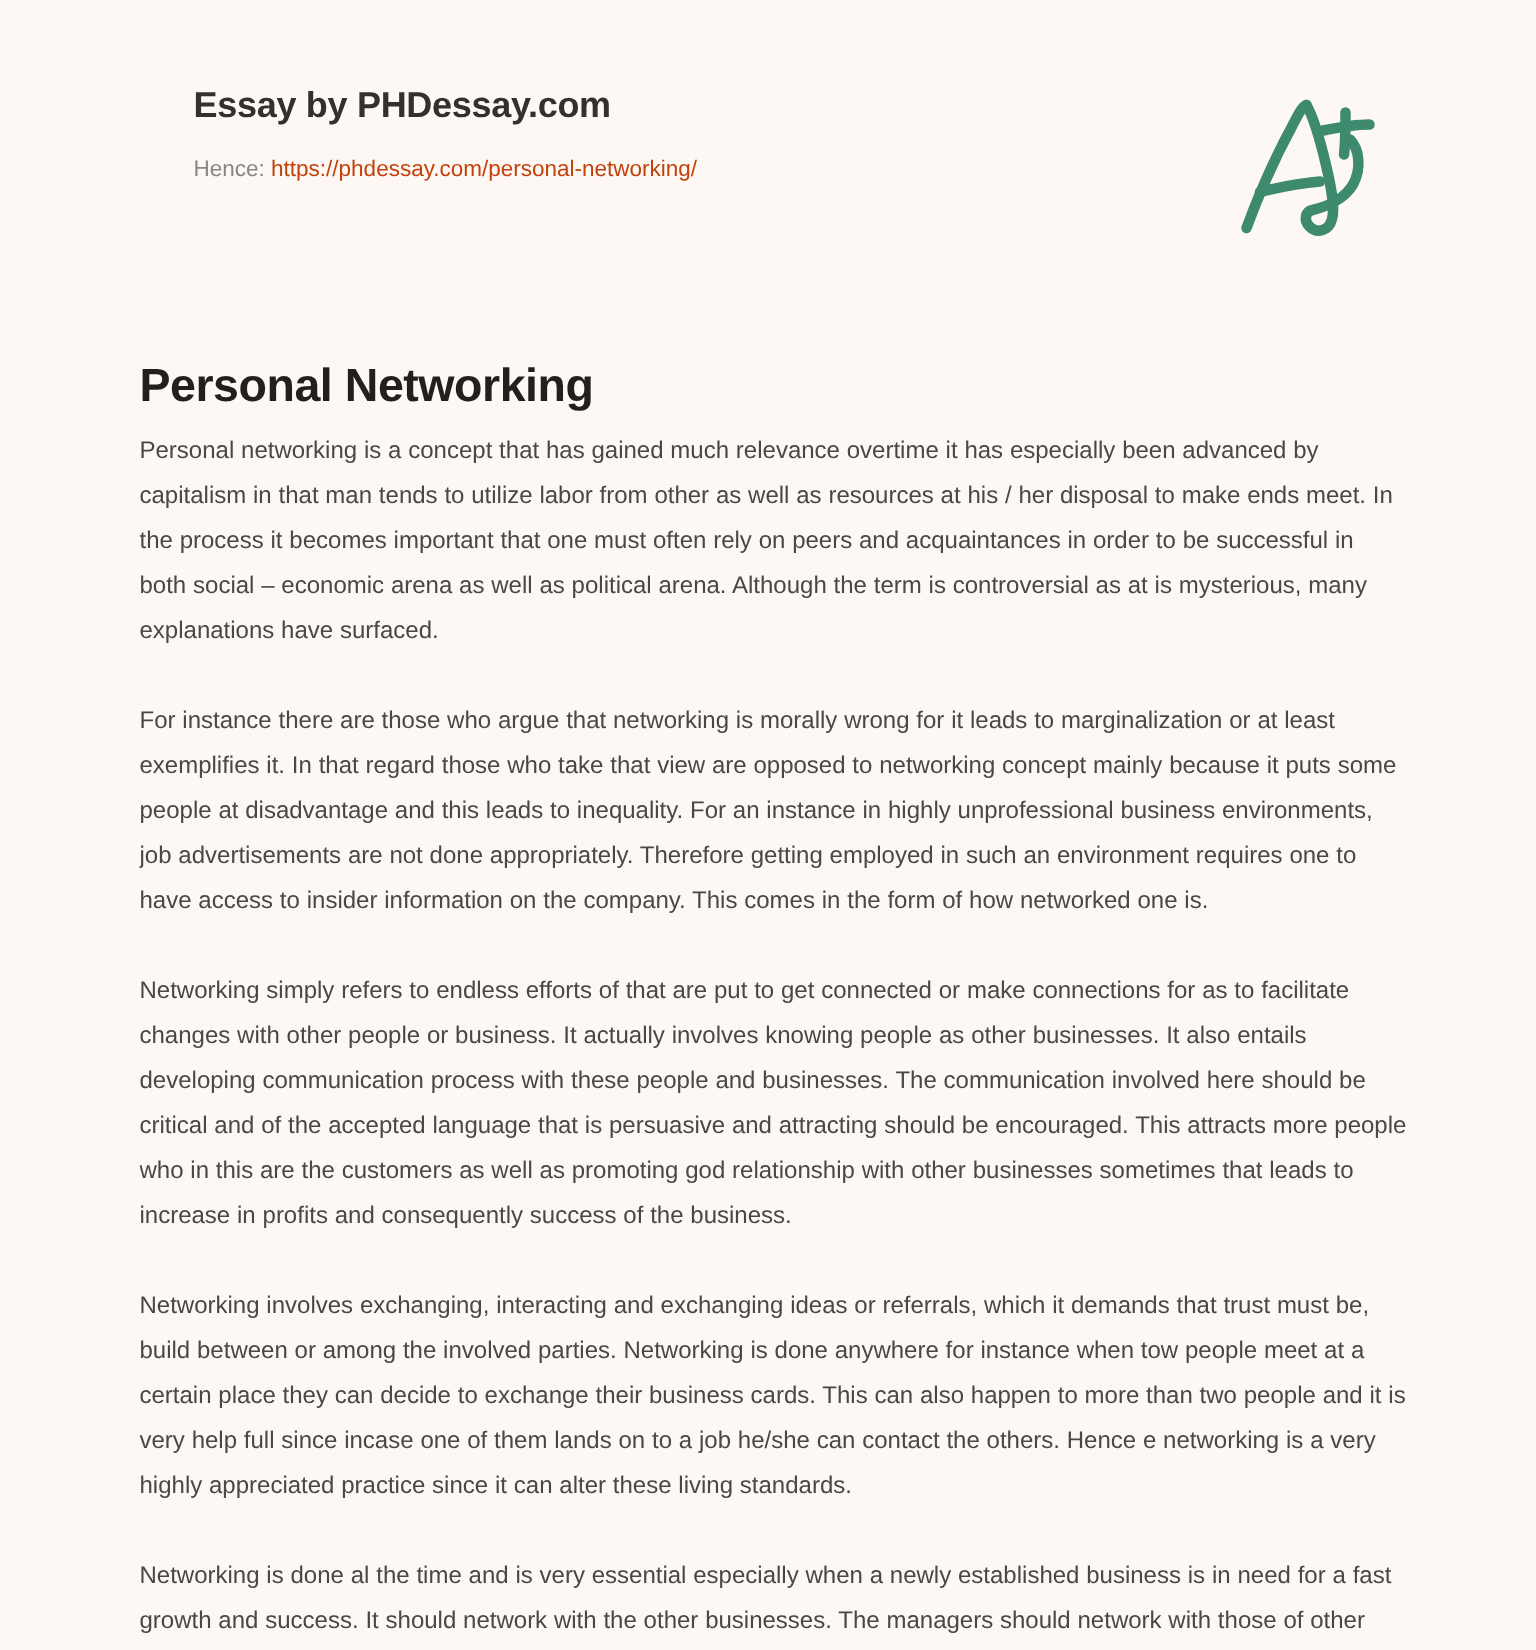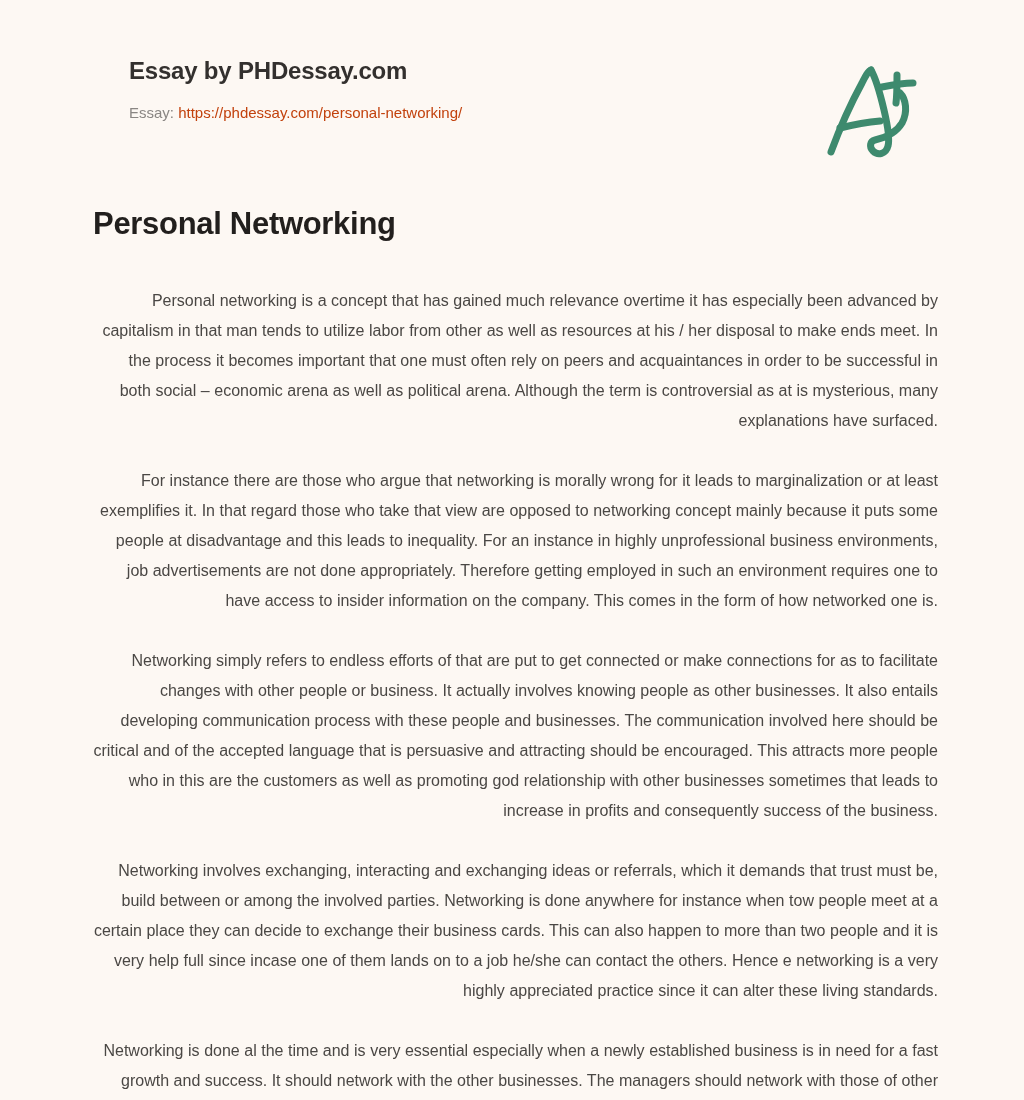--- a/index.html
+++ b/index.html
@@ -68,21 +68,21 @@
 
   .logo svg {
     display: block;
     width: 110px;
     height: 110px;
   }
 
   
   .doc-title {
     position: absolute;
-    top: 204px;
+    top: 237px;
     left: 93px;
     font-size: 31px;
     font-weight: 600;
     color: #221F1D;
     letter-spacing: -0.3px;
     line-height: 40px;
     white-space: nowrap;
   }
 
   
@@ -93,37 +93,37 @@
     width: 845px;
     height: 820px;
     overflow: hidden;
   }
 
   .body-copy p {
     font-size: 16px;
     line-height: 30px;
     color: #4A4744;
     margin-bottom: 30px;
-    text-align: right;
+    text-align: left;
     word-spacing: 0.1px;
   }
 
   .body-copy p:last-child {
     margin-bottom: 0;
   }
 </style>
 </head>
 <body>
 
 <div class="page">
 
   <div class="header">
     <div class="brand-line">Essay by PHDessay.com</div>
     <div class="source-line">
-      <span class="source-label">Essay:</span>
+      <span class="source-label">Hence:</span>
       <a href="#" class="source-url">https://phdessay.com/personal-networking/</a>
     </div>
   </div>
 
   <div class="logo">
     <svg viewBox="0 0 110 110" xmlns="http://www.w3.org/2000/svg">
       <g fill="none" stroke="#3E8A6E" stroke-linecap="round" stroke-linejoin="round">
 
         <path d="M13 97 C 20 78, 32 50, 44 28 C 47 22, 50 16, 53 15" stroke-width="7"></path>
 

